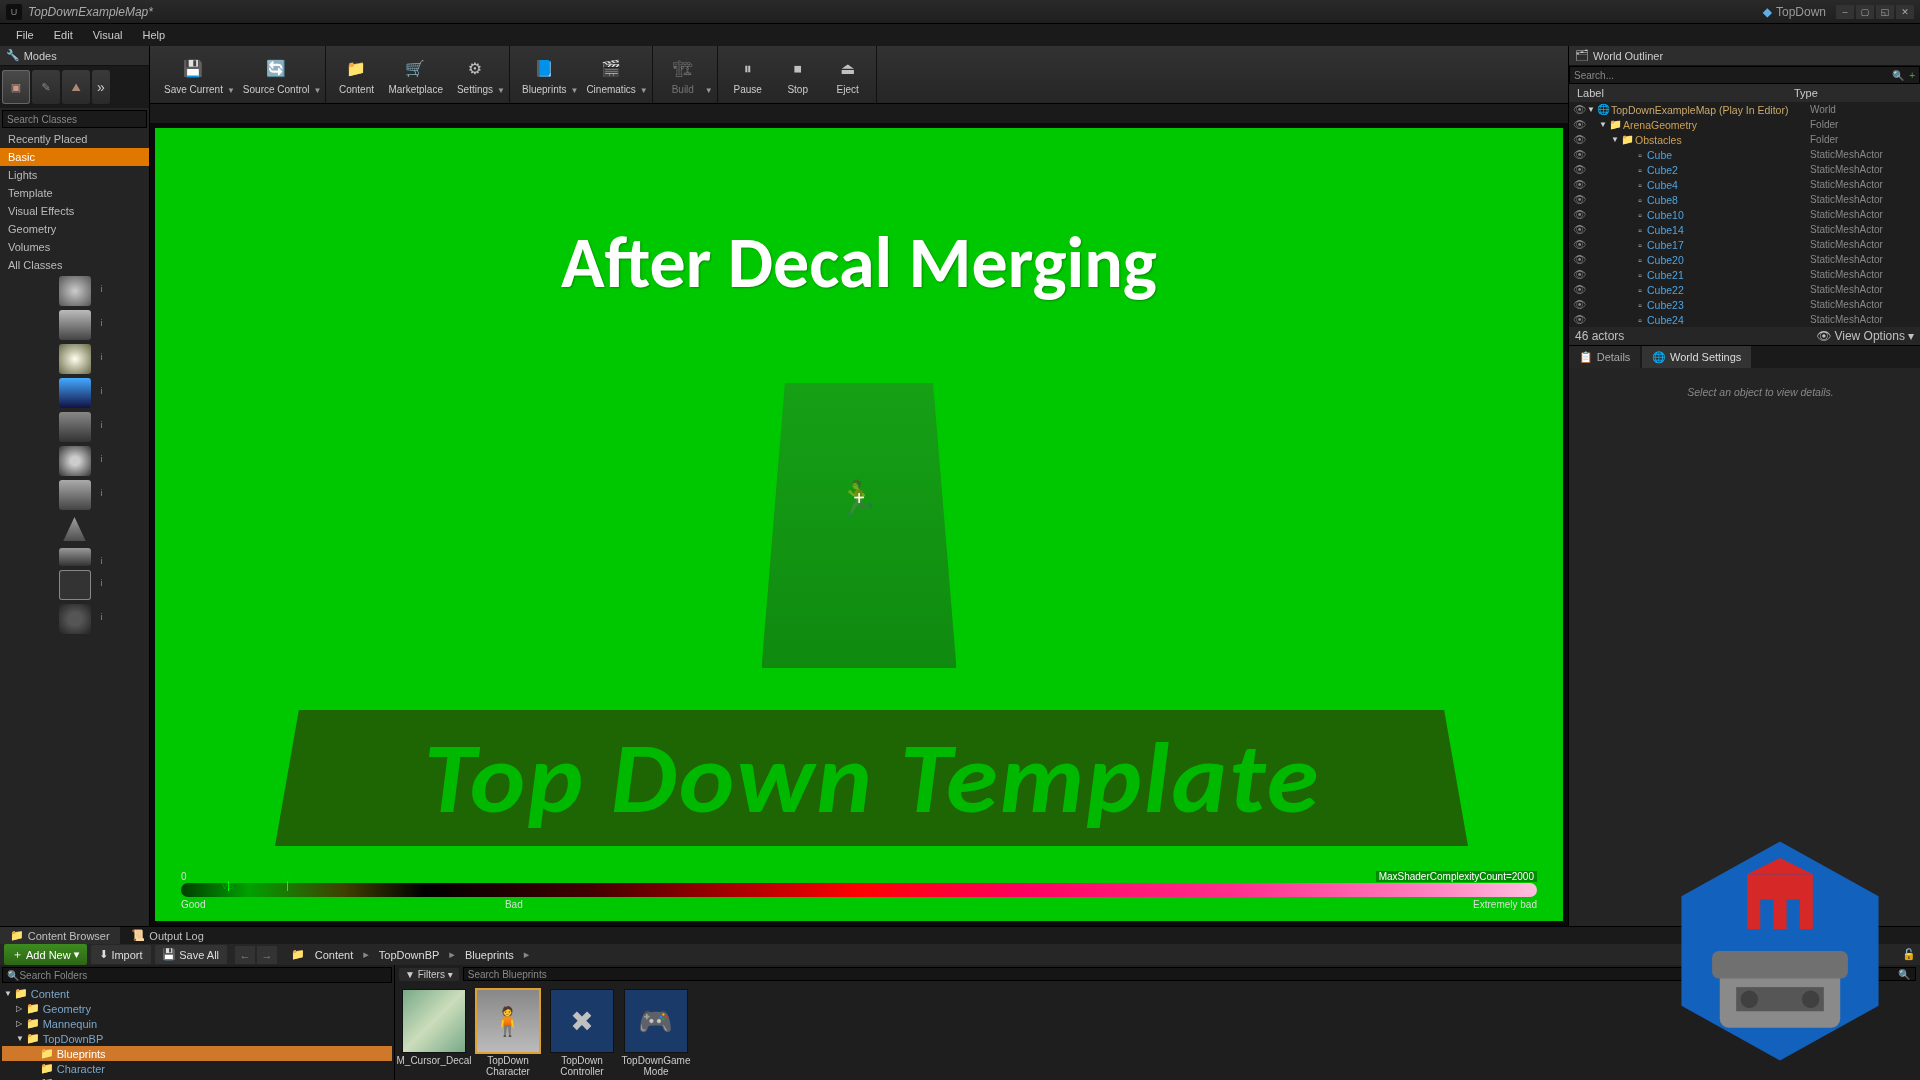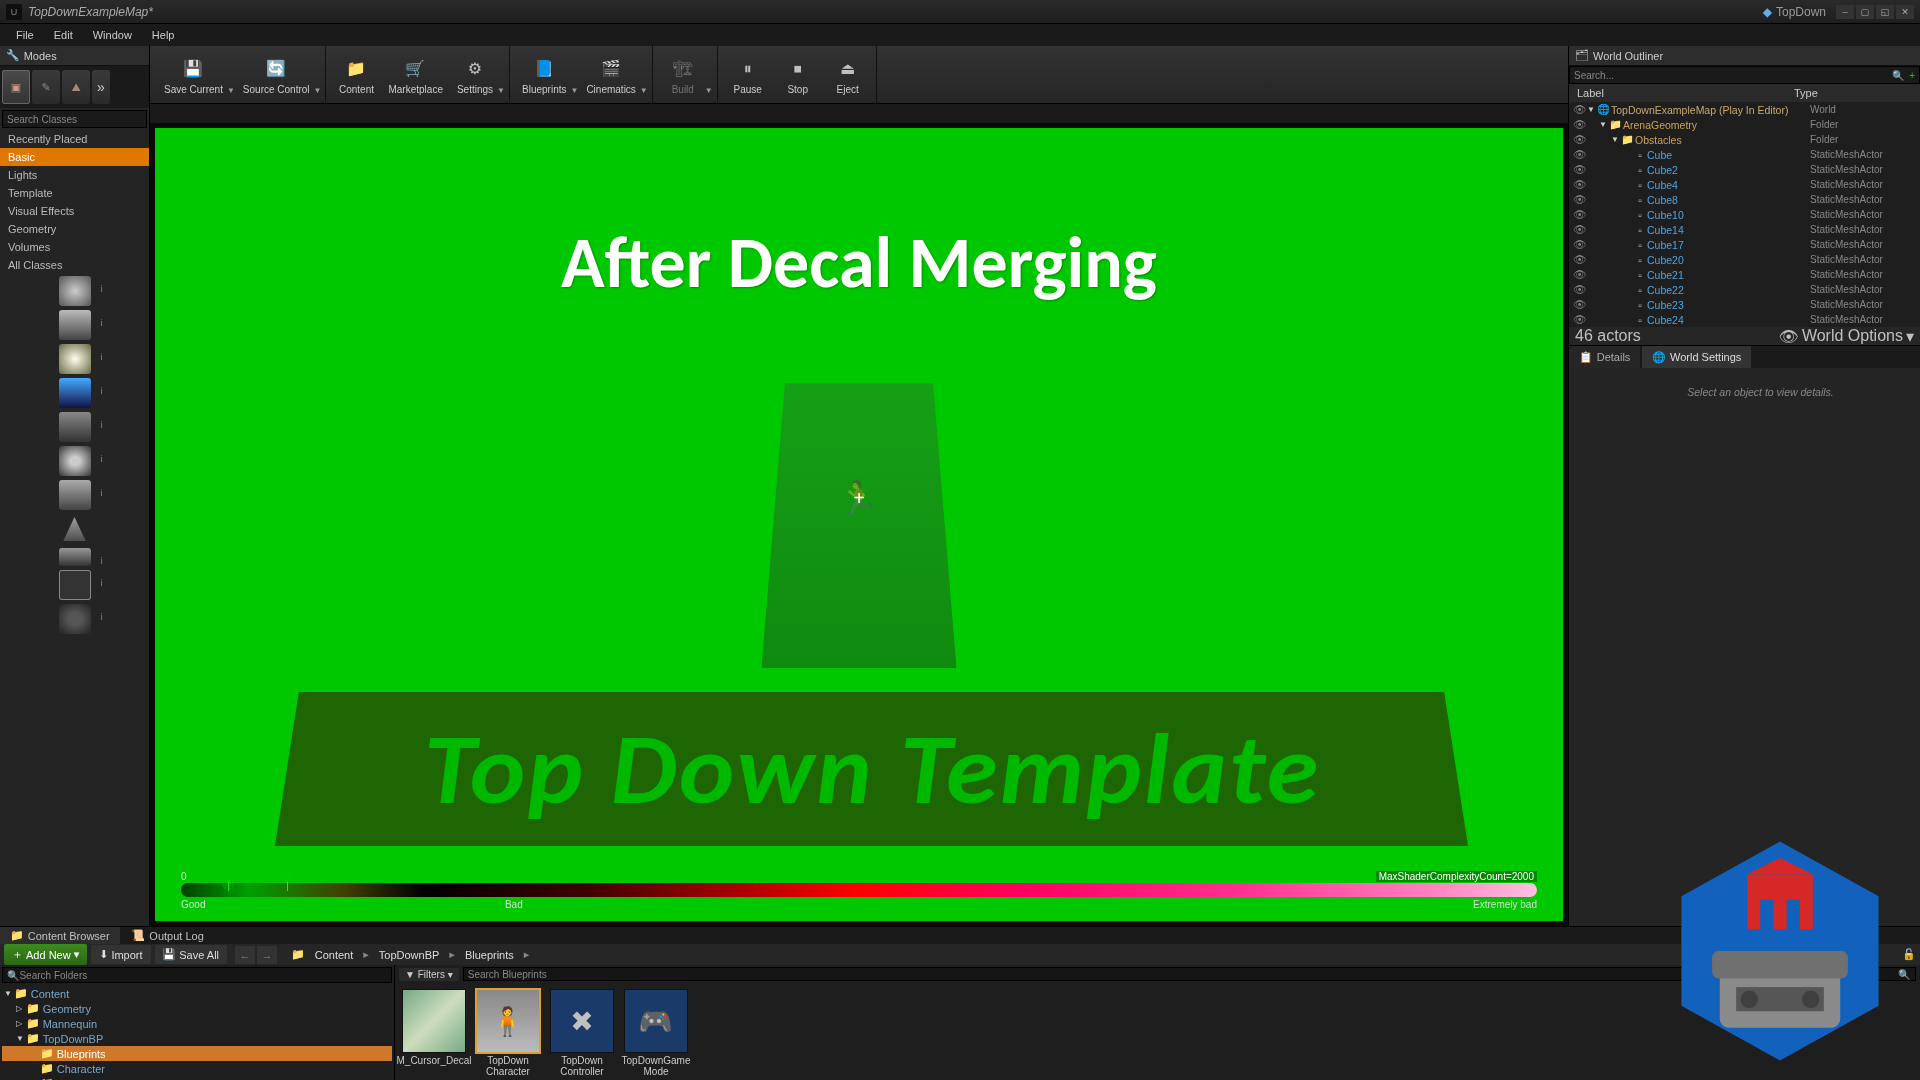--- a/index.html
+++ b/index.html
@@ -39,21 +39,21 @@
 .tool-btn .tlabel { font-size: 10px; color: #ccc; margin-top: 1px; white-space:nowrap;}
 .tool-btn.dim .ticon, .tool-btn.dim .tlabel { opacity:0.45; }
 .dd-arrow { font-size:8px; color:#999; margin-left:-4px; align-self:flex-end; padding-bottom:8px;}
 
 .viewport { flex: 1; background: #0a0a0a; position: relative; margin-top: 19px; }
 .vp-green { position:absolute; left:5px; top:5px; right:5px; bottom:5px; background: #00c800; overflow:hidden;}
 .vp-heading { position:absolute; left:0; right:0; top:90px; text-align:center; font-size:72px; font-weight:700; color:#fff; font-family: Calibri, sans-serif; text-shadow: 1px 1px 2px rgba(0,0,0,0.3);}
 .vp-cube { position:absolute; left:50%; top:255px; transform:translateX(-50%); width:195px; height:285px; background: linear-gradient(#16a016, #0f8a0f); clip-path: polygon(12% 0, 88% 0, 100% 100%, 0 100%); }
 .vp-char { position:absolute; left:50%; top:350px; transform:translateX(-50%); color:rgba(0,80,0,0.4); font-size:34px;}
 .vp-cross { position:absolute; left:50%; top:370px; transform:translate(-50%,-50%); color:#fff; font-size:20px; font-weight:100;}
-.vp-banner { position:absolute; left:120px; right:95px; bottom:75px; height:154px; background: rgba(40,70,5,0.75); clip-path: polygon(2% 0, 98% 0, 100% 100%, 0 100%); display:flex; align-items:center; justify-content:center;}
+.vp-banner { position:absolute; left:120px; right:95px; bottom:75px; height:136px; background: rgba(40,70,5,0.75); clip-path: polygon(2% 0, 98% 0, 100% 100%, 0 100%); display:flex; align-items:center; justify-content:center;}
 .vp-banner-text { font-size:100px; font-weight:800; font-style:italic; color:#00b800; font-family: Calibri, sans-serif; letter-spacing:2px; transform: scaleX(1.05);}
 .shader-bar { position:absolute; left:26px; right:26px; bottom:12px; height:38px; }
 .sb-top { height:12px; display:flex; position:relative; color:#ddd; font-size:10px;}
 .sb-grad { height:14px; background: linear-gradient(90deg, #004000 0%, #00a000 5%, #404000 12%, #000 18%, #400000 30%, #a00000 40%, #ff0000 50%, #ff0060 62%, #ff3090 78%, #ff80c0 92%, #ffc0e0 100%); border-radius:7px; position:relative;}
 .sb-mark { position:absolute; top:-2px; width:1px; height:10px; background:#0f0; }
 .sb-labels { display:flex; justify-content:space-between; color:#ddd; font-size:10px; margin-top:2px;}
 .sb-right-label { position:absolute; right:0; top:0; color:#fff; font-size:10px; background:rgba(0,0,0,0.3); padding:0 3px;}
 
 .right-col { width: 352px; background: #242424; display: flex; flex-direction: column; border-left: 1px solid #000; }
 .outliner { display:flex; flex-direction:column; height:300px; border-bottom:1px solid #000;}
@@ -62,21 +62,21 @@
 .ol-header .c1 { width:225px; padding-left:8px;}
 .ol-row { display:flex; align-items:center; height:15px; font-size:10.5px; padding-left:4px;}
 .ol-row .eye { width:14px; color:#888; cursor:pointer;}
 .ol-row .indent { display:inline-block; }
 .ol-row .tri { color:#ccc; width:10px; font-size:8px; cursor:pointer;}
 .ol-row .icn { width:14px; text-align:center;}
 .ol-row .lbl { flex:1; color:#4fa3e0; }
 .ol-row .lbl.folder { color:#cfa050; }
 .ol-row .lbl.world { color:#c9a96b; }
 .ol-row .type { width:110px; color:#888; font-size:10px;}
-.ol-footer { height:18px; background:#262626; display:flex; align-items:center; justify-content:space-between; padding:0 6px; font-size:16px;}
+.ol-footer { height:18px; background:#262626; display:flex; align-items:center; justify-content:space-between; padding:0 6px; font-size:12px;}
 
 .details-area { flex:1; display:flex; flex-direction:column;}
 .detail-tabs { display:flex; background:#1a1a1a; height:22px;}
 .detail-tab { padding:3px 10px; font-size:11px; color:#aaa; background:#262626; margin-right:2px; cursor:pointer; display:flex; align-items:center; gap:4px;}
 .detail-tab.active { background:#333; color:#ddd;}
 .details-body { flex:1; background:#242424; display:flex; align-items:flex-start; justify-content:center; padding-top:18px;padding-left:32px;}
 .details-msg { color:#888; font-size:10.5px; font-style:italic;}
 
 .bottom-area { height: 154px; background:#242424; border-top:1px solid #000; display:flex; flex-direction:column;}
 .bottom-tabs { display:flex; background:#1a1a1a; height:20px; align-items:center;}
@@ -122,21 +122,21 @@
     <div>–</div>
     <div>▢</div>
     <div>◱</div>
     <div>✕</div>
   </div>
 </div>
 
 <div class="menubar">
   <span>File</span>
   <span>Edit</span>
-  <span>Window</span>
+  <span>Visual</span>
   <span>Help</span>
 </div>
 
 <div class="main-row">
 
   <div class="modes-panel">
     <div class="panel-tab">
       <span>🔧</span>
       <span>Modes</span>
     </div>
@@ -404,21 +404,21 @@
             <span class="eye">👁</span>
     <span class="indent" style="width:36px"></span>
     <span class="tri"></span>
     <span class="icn">▫</span>
     <span class="lbl ">Cube24</span>
     <span class="type">StaticMeshActor</span>
           </div>
         </div>
       <div class="ol-footer">
         <span>46 actors</span>
-        <span style="display:flex; gap:3px;"><span>👁</span><span>World Options</span> ▾</span>
+        <span style="display:flex; gap:3px;"><span>👁</span><span>View Options</span> ▾</span>
       </div>
     </div>
 
     <div class="details-area">
       <div class="detail-tabs">
         <div class="detail-tab">
             <span>📋</span>
             <span>Details</span>
           </div>
         <div class="detail-tab active">

